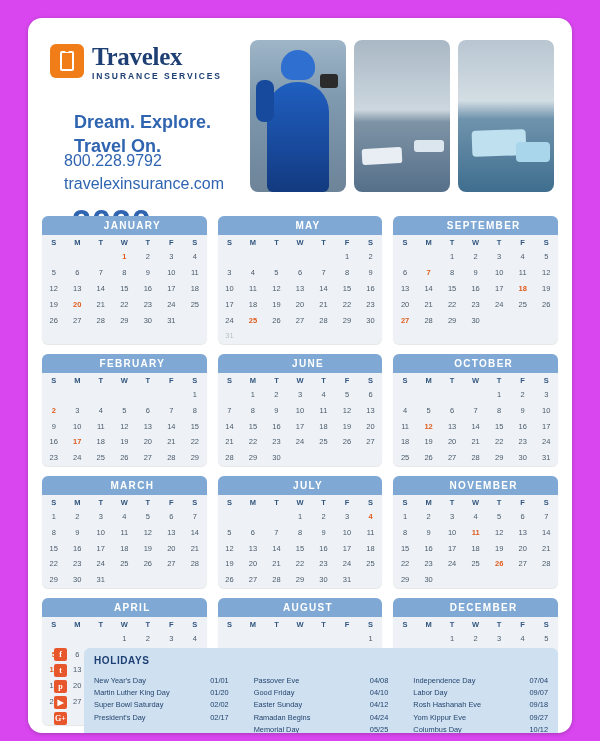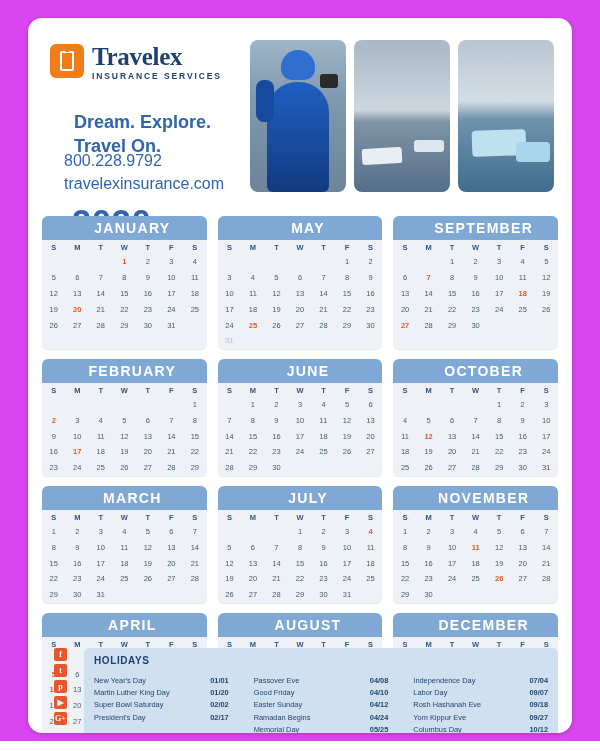--- a/index.html
+++ b/index.html
@@ -233,21 +233,21 @@
   }
   .month {
     background: #eef2f6;
     border-radius: 6px;
     overflow: hidden;
     box-shadow: 0 1px 1px rgba(0,0,0,0.10);
   }
   .month-title {
     background: #7fa9d4;
     color: #ffffff;
-    font-size: 14px;
+    font-size: 10px;
     font-weight: bold;
     letter-spacing: 1.3px;
     text-align: center;
     padding: 4px 0 4px 16px;
   }
   table.cal {
     width: 100%;
     border-collapse: collapse;
     margin: 0;
   }
@@ -298,21 +298,21 @@
     column-gap: 25px;
   }
   .hol-row {
     display: flex;
     justify-content: space-between;
     font-size: 7.4px;
     color: #23456f;
     line-height: 1.65;
     white-space: nowrap;
   }
-  .hol-row .d { color: #23456f; font-weight: bold; }
+  .hol-row .d { color: #23456f; }
 
   .social {
     position: absolute;
     left: 26px;
     top: 630px;
     display: flex;
     flex-direction: column;
     gap: 3px;
   }
   .sicon {

